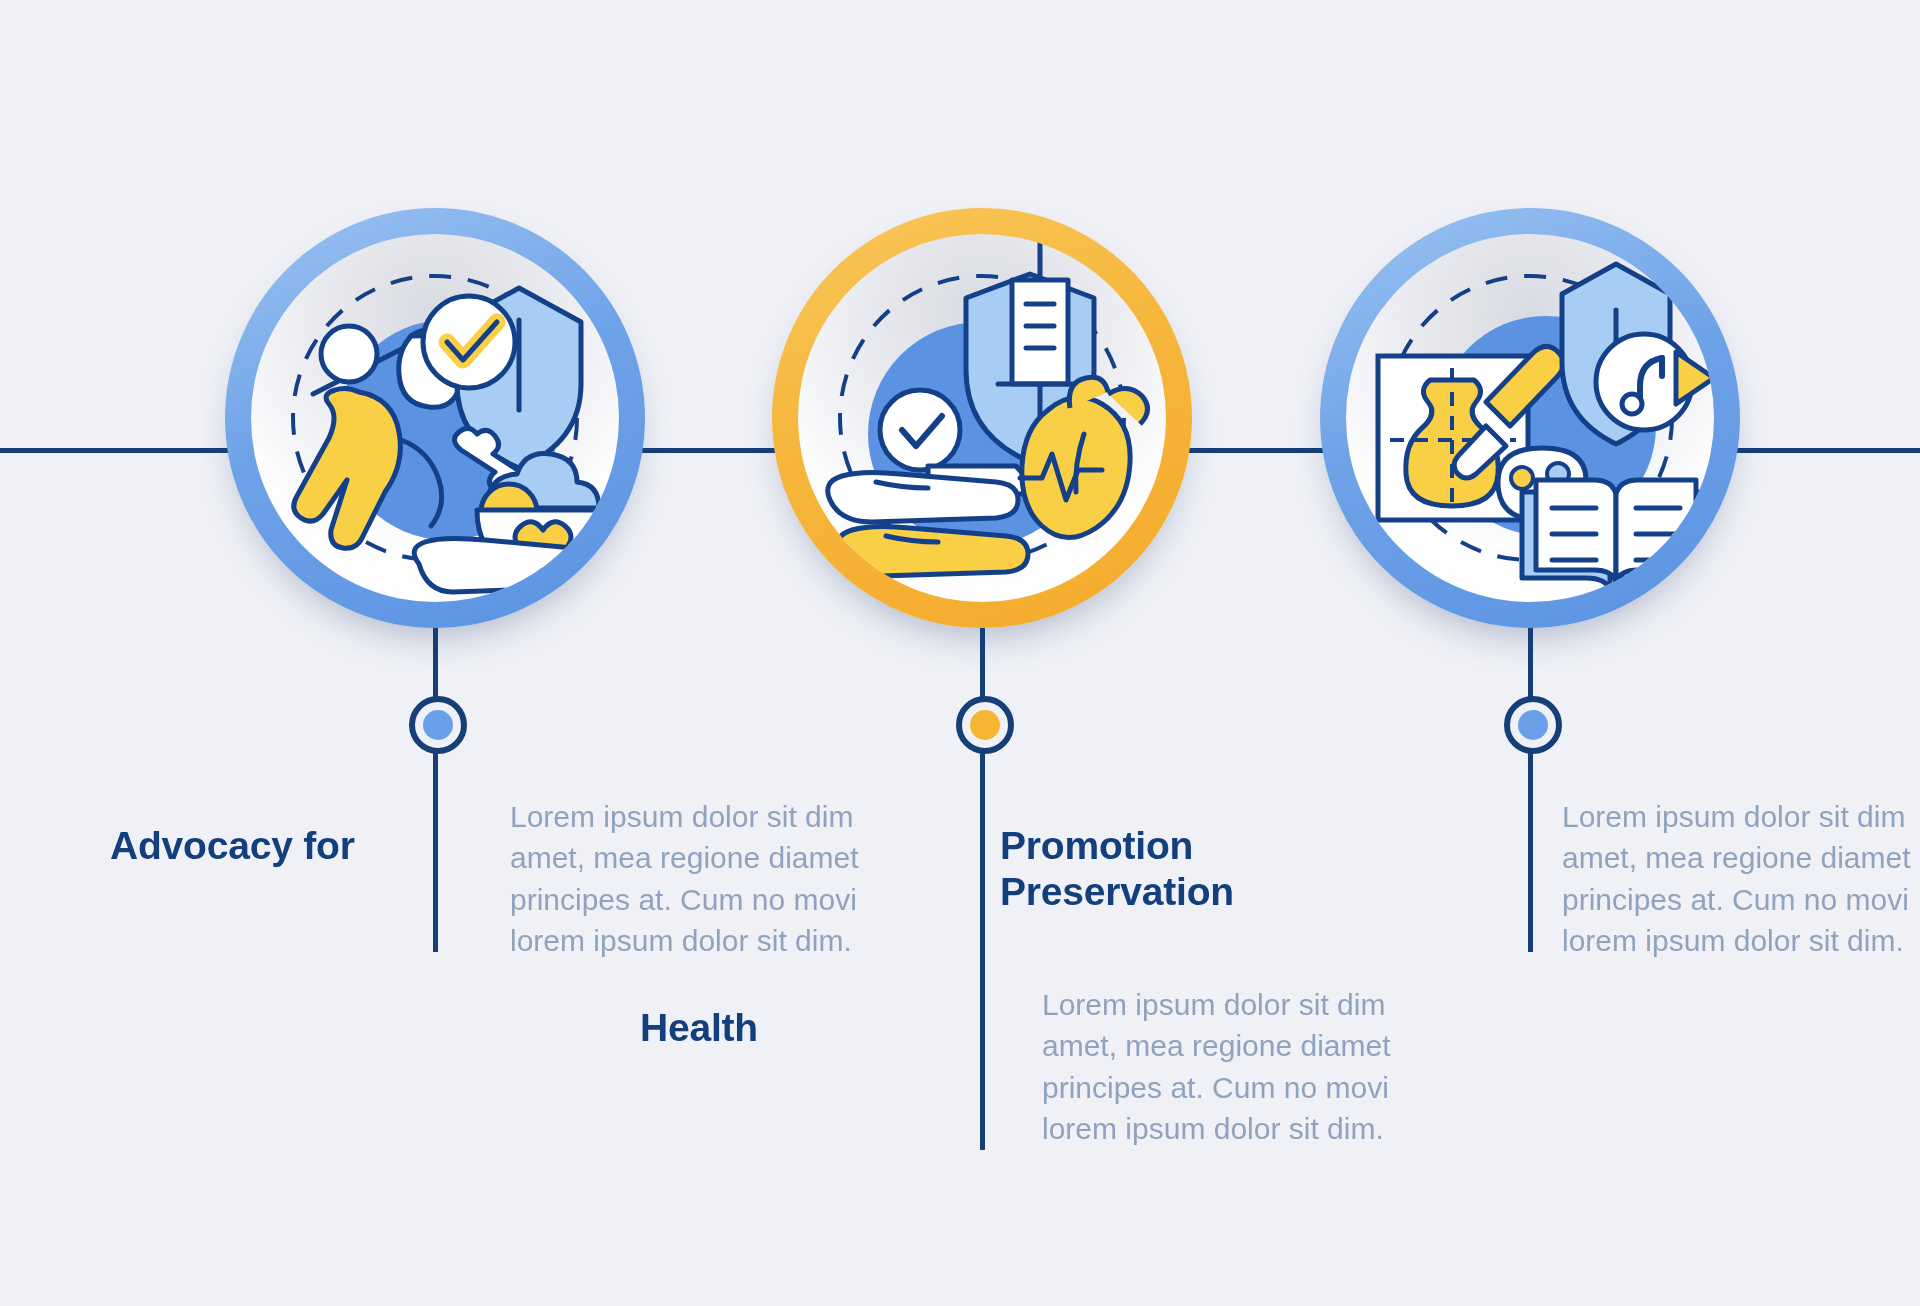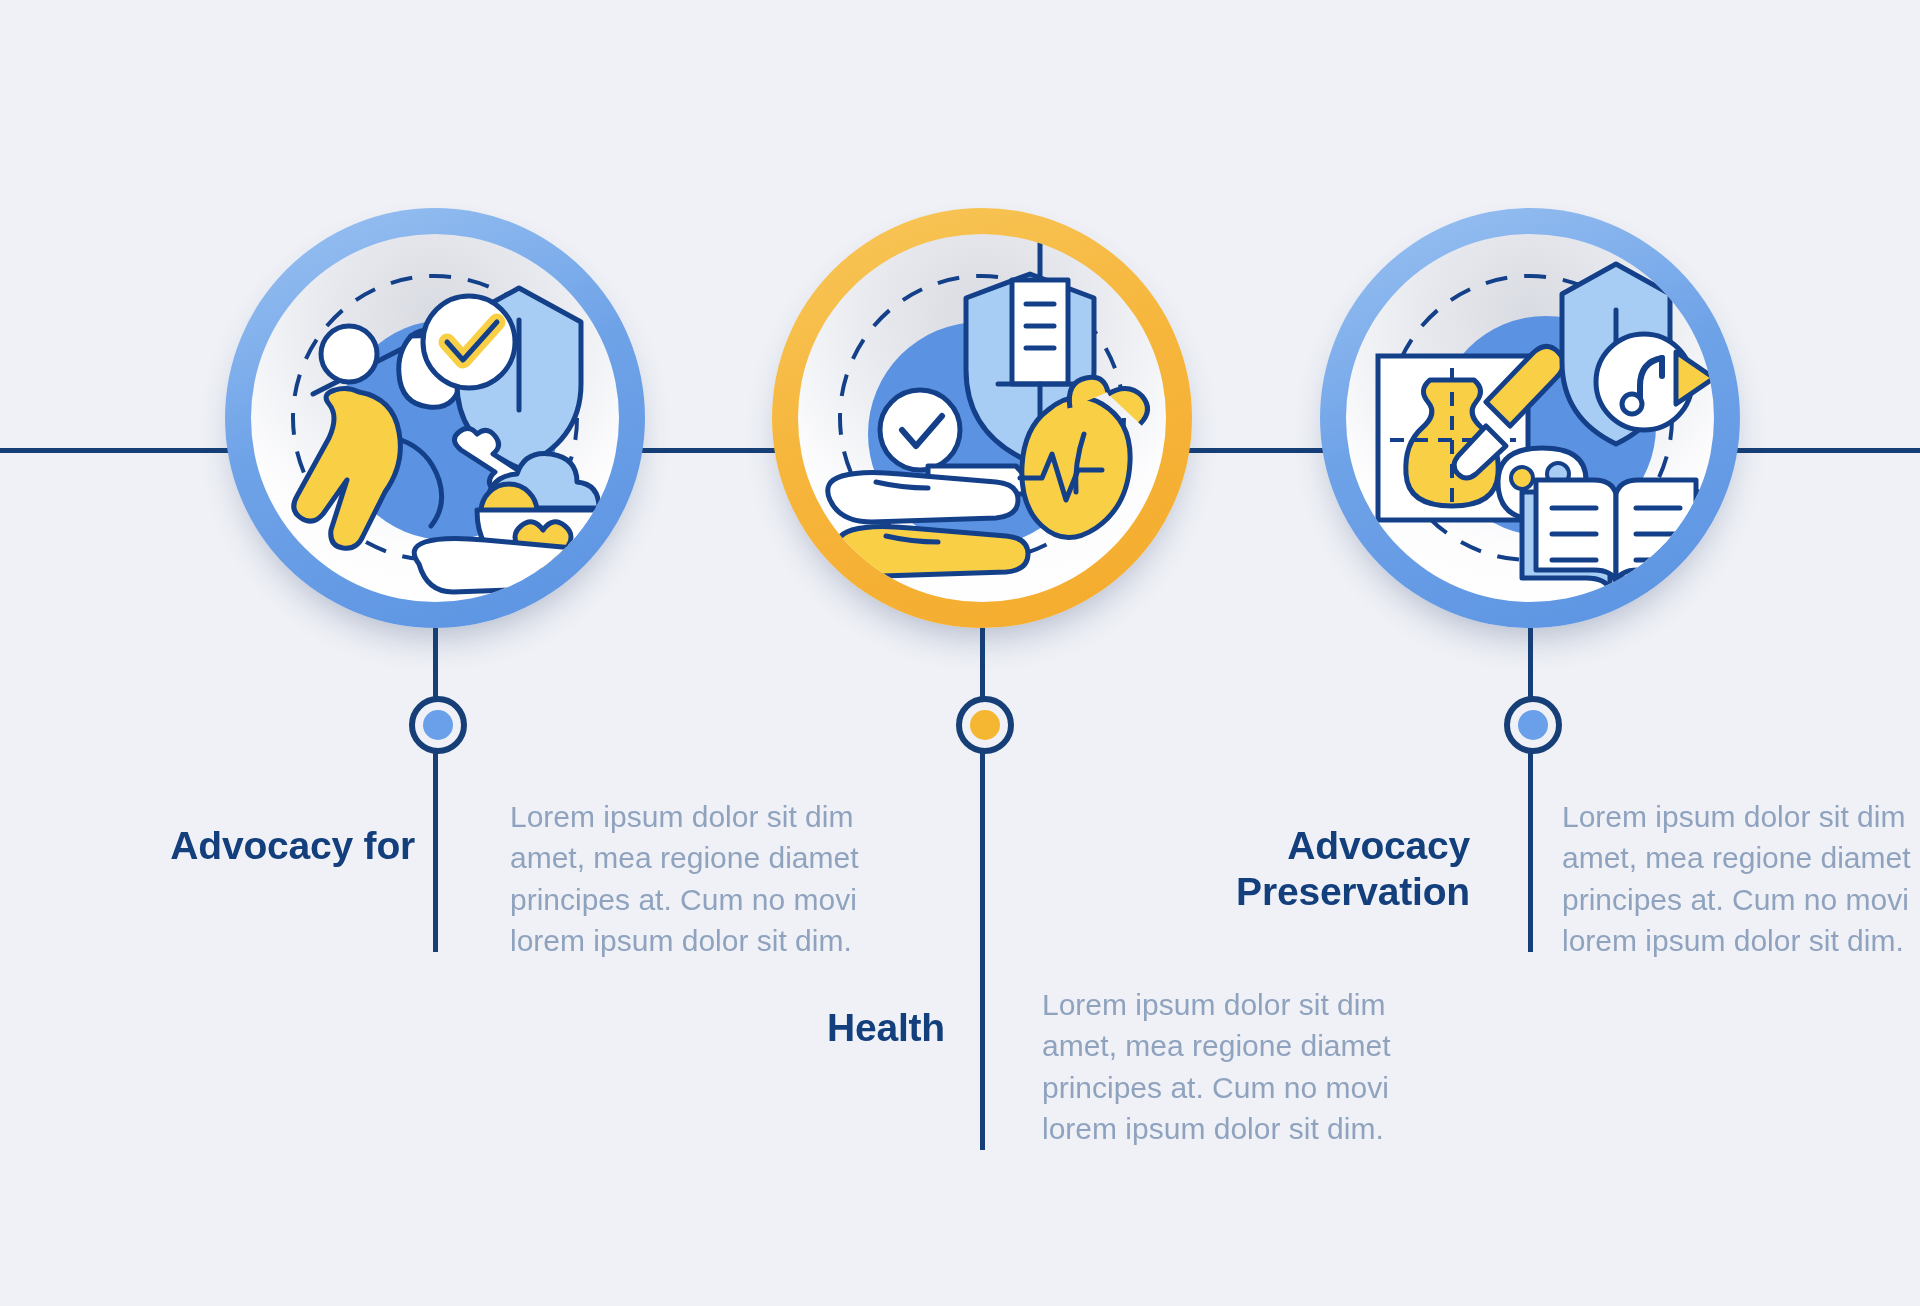--- a/index.html
+++ b/index.html
@@ -45,21 +45,20 @@
   .dot.blue i{background:#6a9fea;}
   .dot.orange i{background:#f5b731;}
 
   
   .label{
     position:absolute;
     color:#143f7d;
     font-weight:bold;
     font-size:39px;
     line-height:1.17;
-    text-align:right;
     letter-spacing:-.2px;
   }
   .body{
     position:absolute;
     color:#8fa3bf;
     font-size:30px;
     line-height:1.38;
     width:370px;
     margin-left:32px;
   }
@@ -213,18 +212,18 @@
       </svg>
     </div>
   </div>
   <div class="stem" style="left:1528px;top:628px;height:72px;"></div>
   <div class="dot blue" style="left:1504px;top:696px;">
       <i></i>
     </div>
   <div class="stem" style="left:1528px;top:752px;height:200px;"></div>
 
   <div class="label" style="left:1000px;top:823px;width:470px;">
-    <div>Advocacy</div>
+    <div>Promotion</div>
     <div>Preservation</div>
   </div>
   <div class="body" style="left:1530px;top:796px;">Lorem ipsum dolor sit dim amet, mea regione diamet principes at. Cum no movi lorem ipsum dolor sit dim.</div>
 
 </div>
 
 </body></html>

